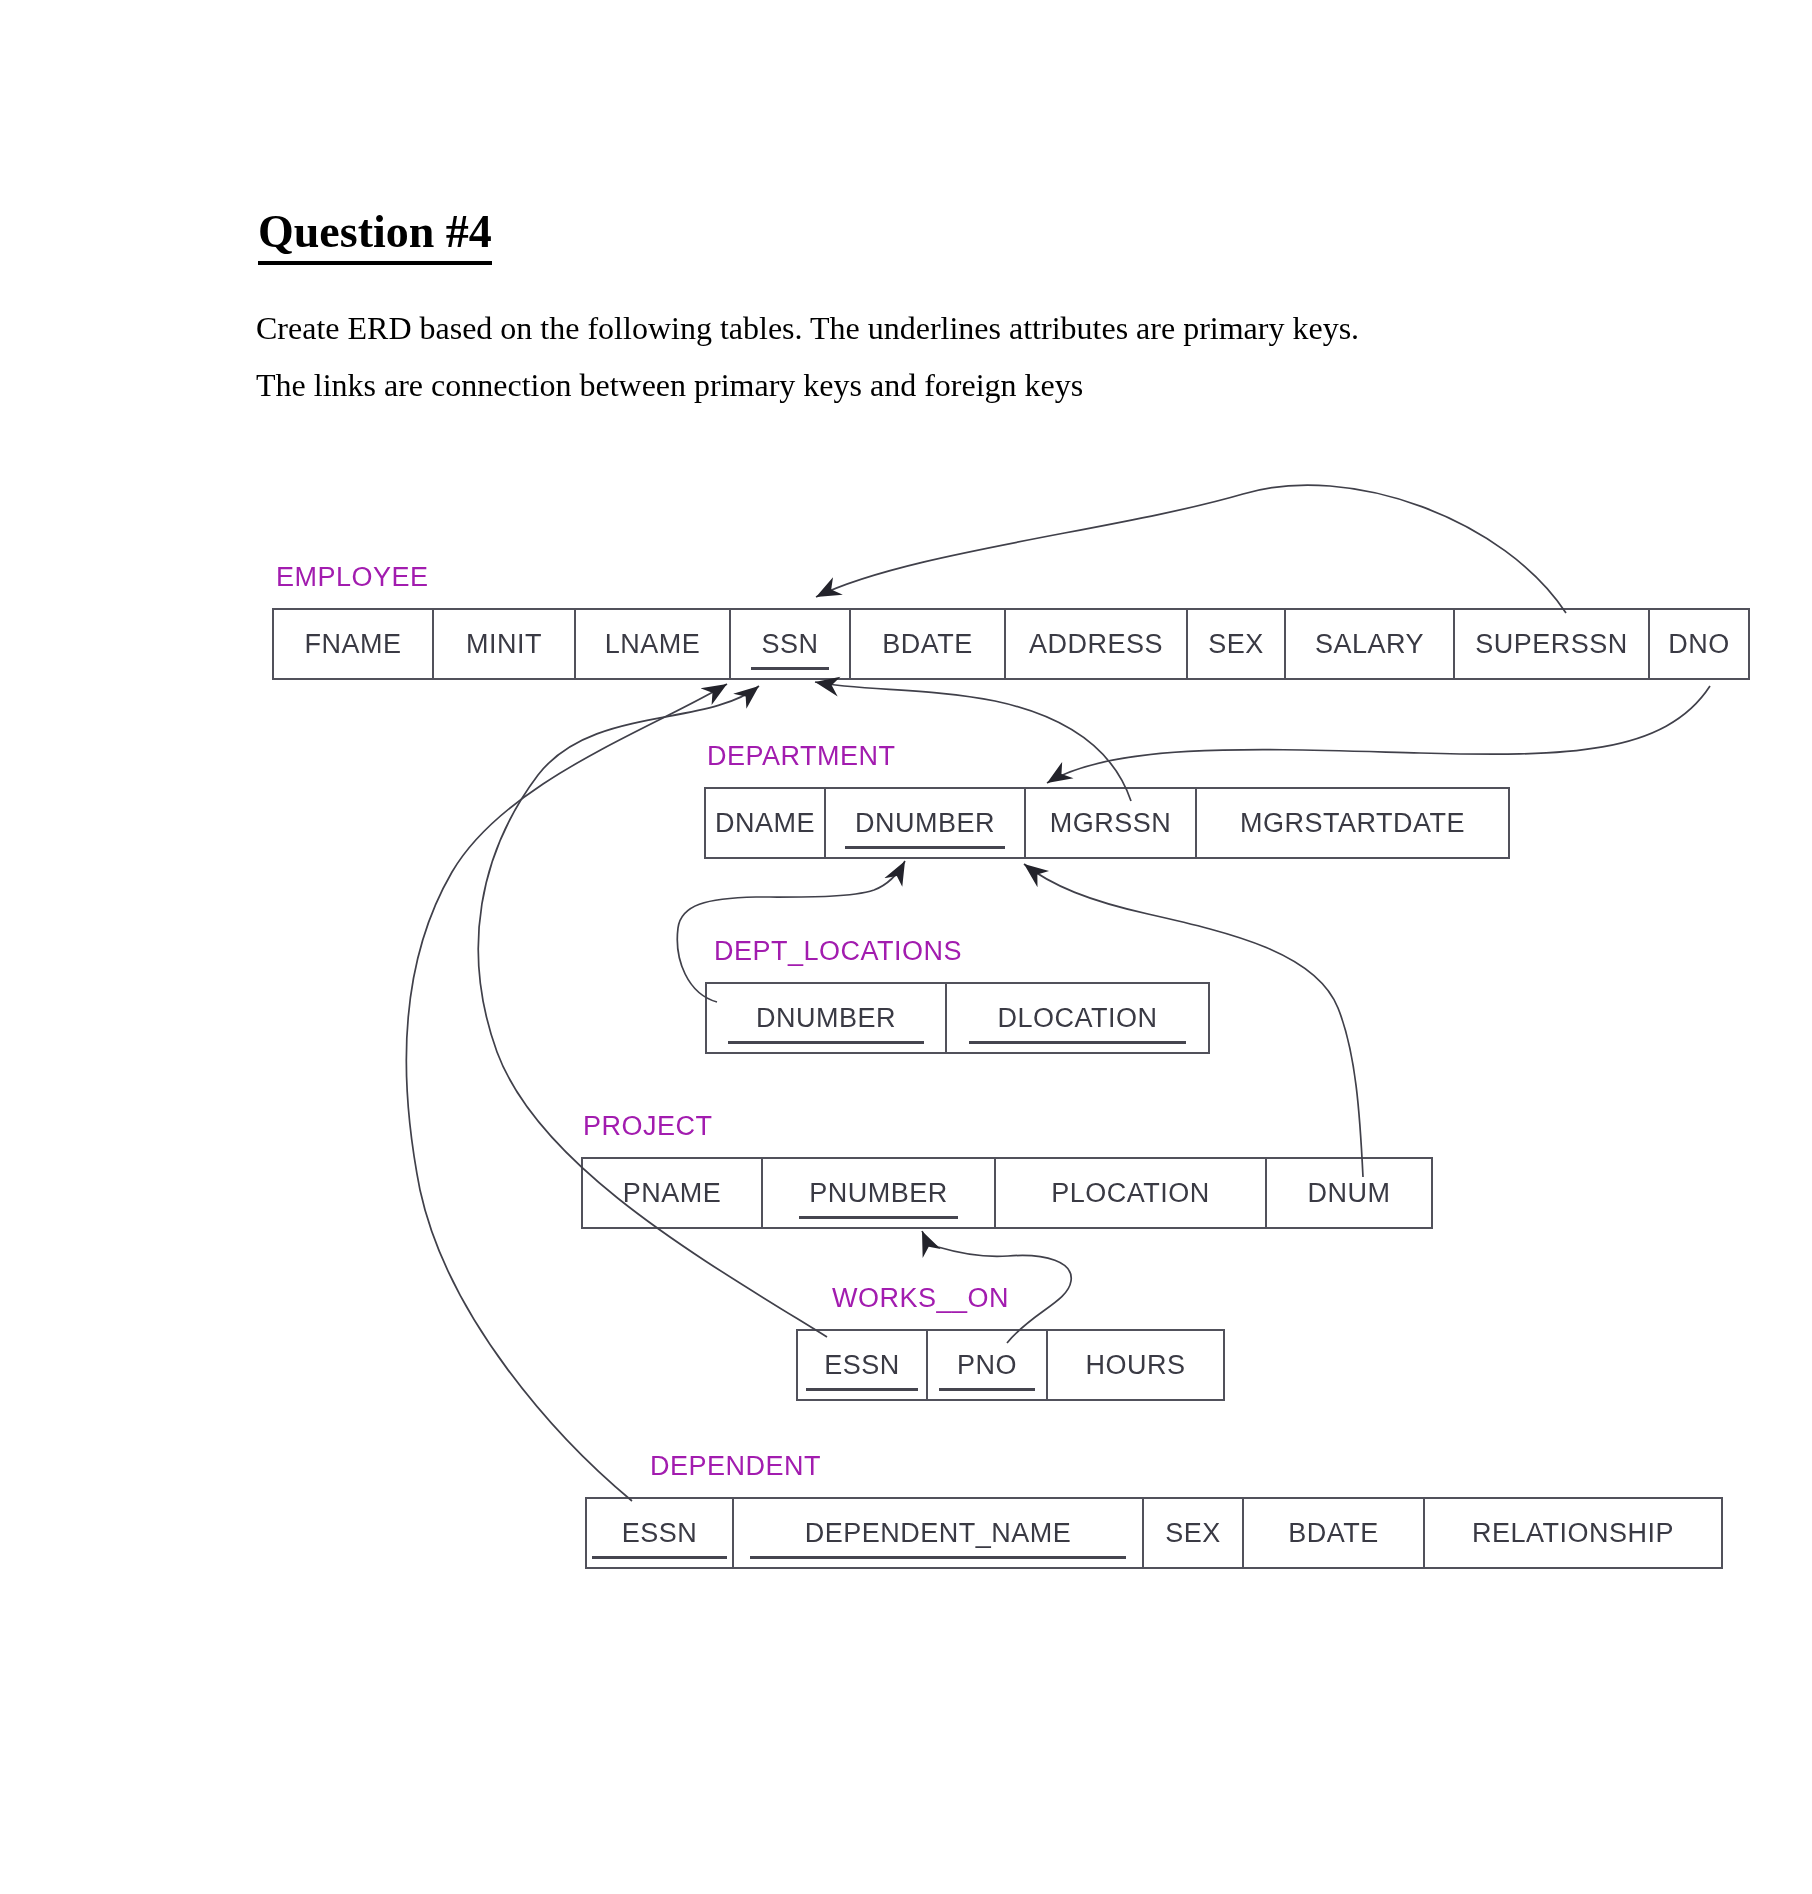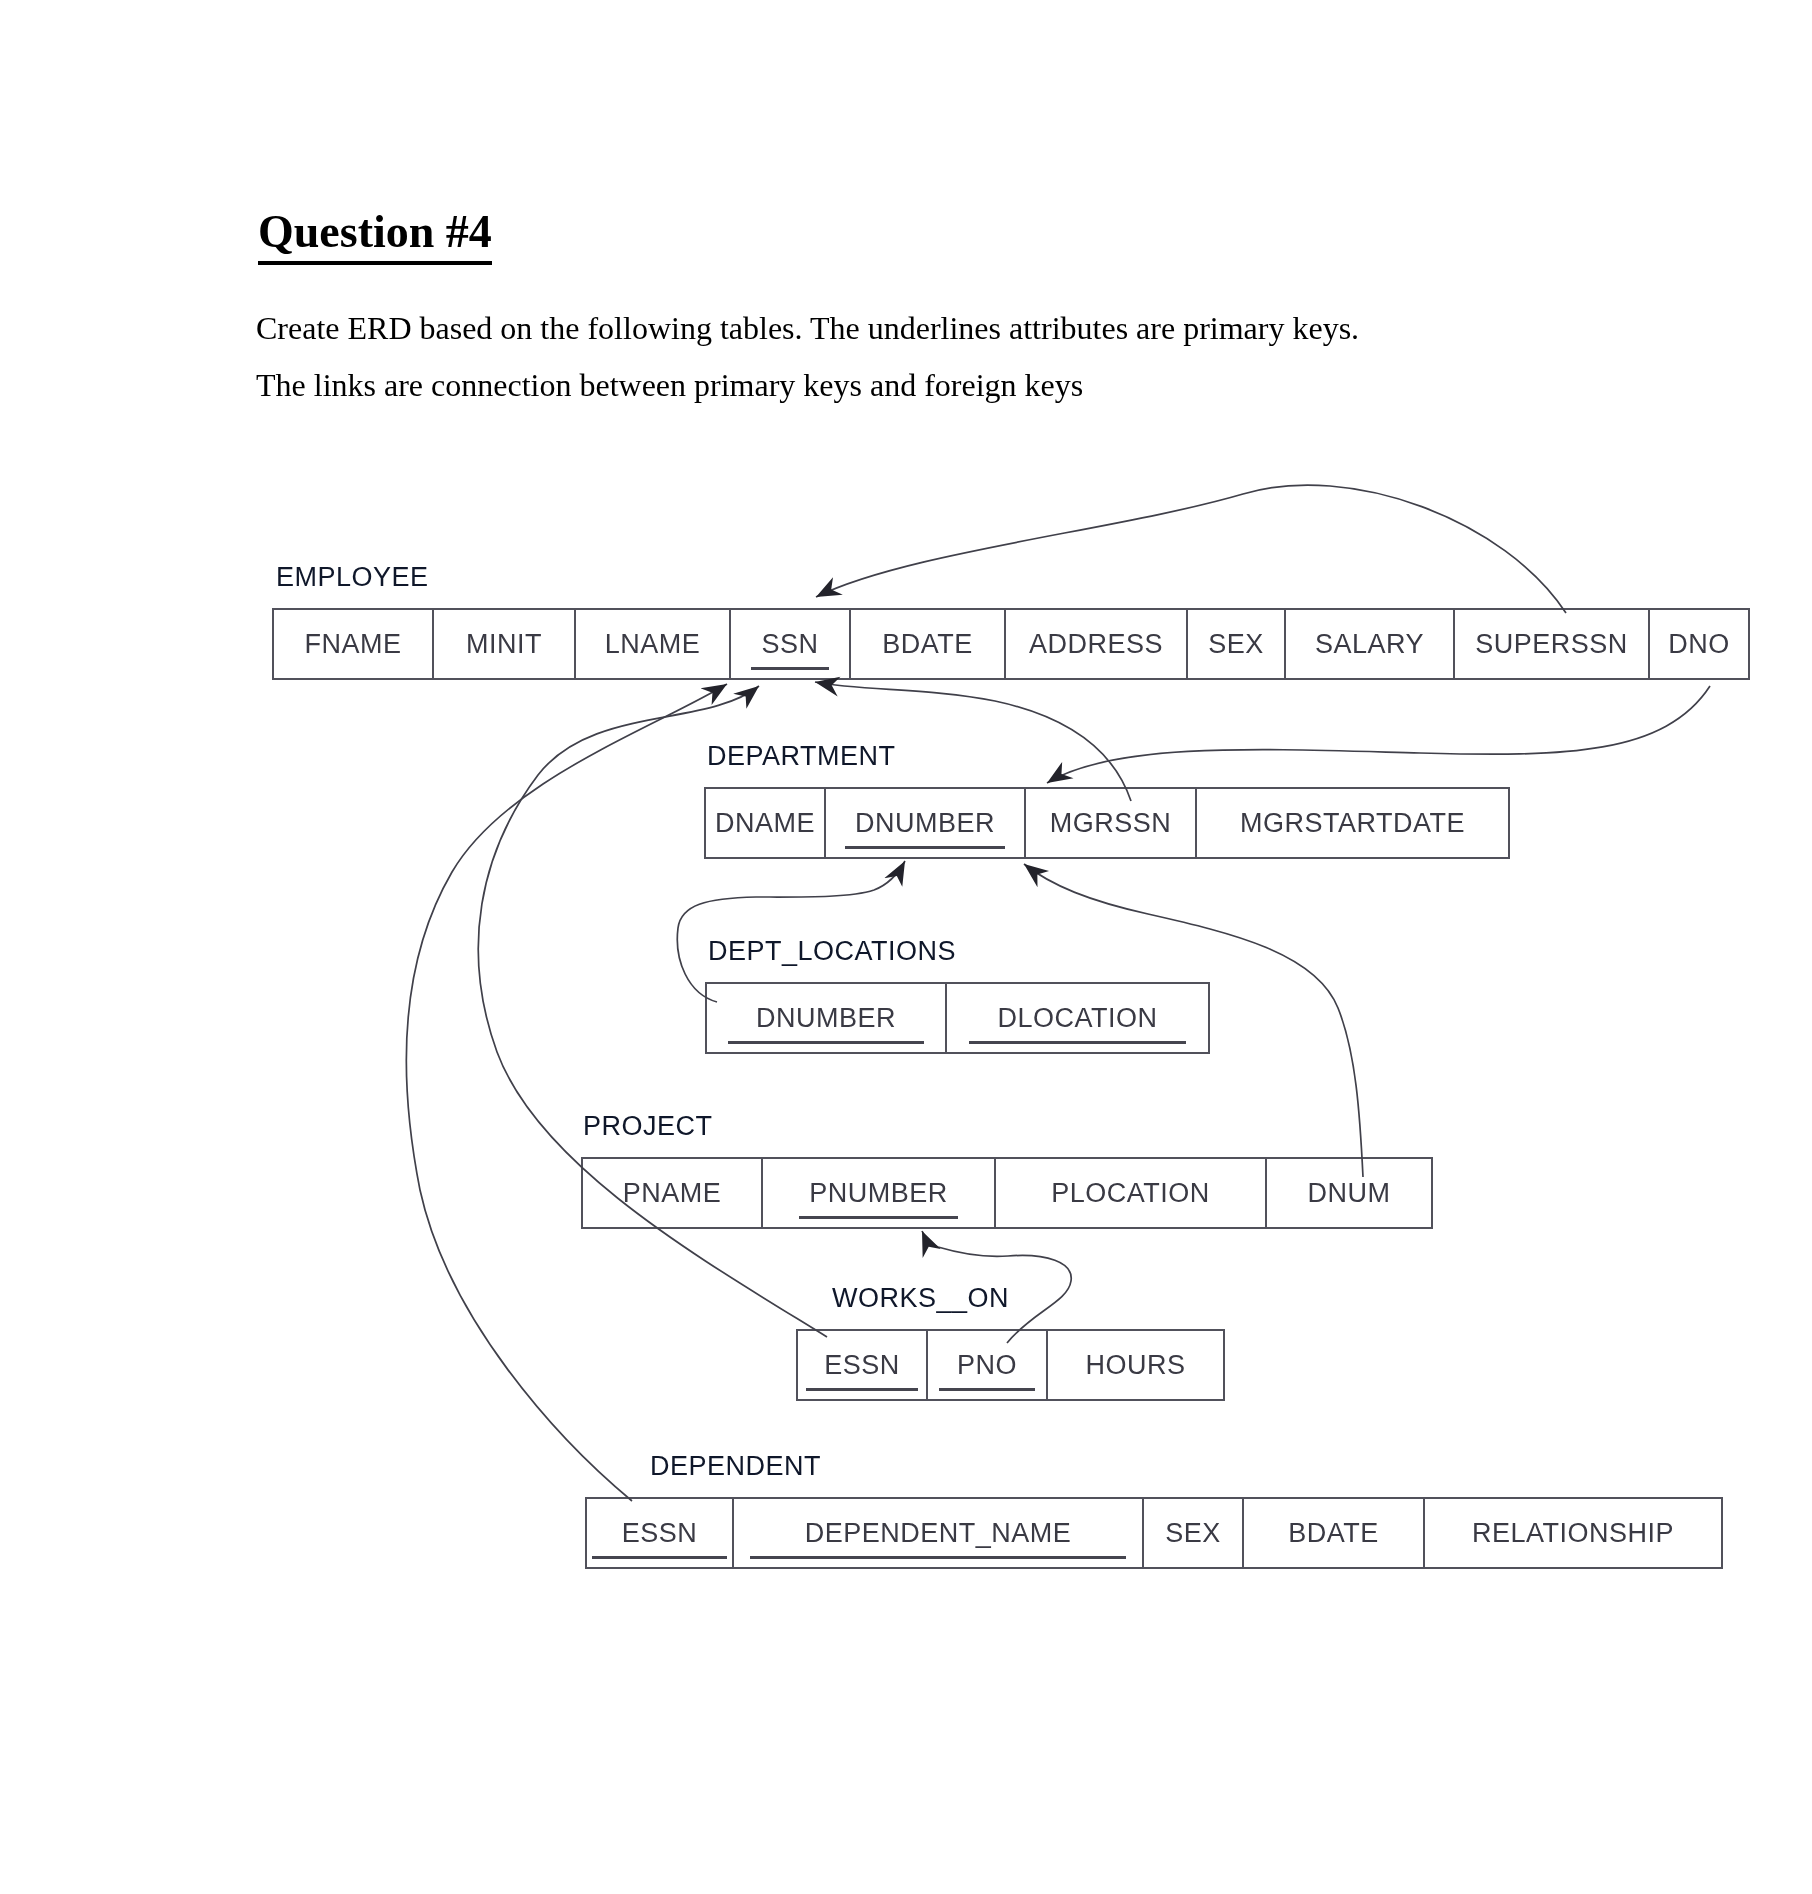--- a/index.html
+++ b/index.html
@@ -13,21 +13,21 @@
   }
   .title .ul { display:inline-block; border-bottom:4px solid #000; padding-bottom:3px; }
   .instructions {
     position:absolute; left:256px; top:268px; width:1320px;
     font-family:"Liberation Serif", serif; font-size:32px; line-height:57px; color:#000;
   }
   .diagram { position:absolute; left:0; top:0; width:1812px; height:1894px; }
   .arrows { position:absolute; left:0; top:0; pointer-events:none; }
   .tbl { position:absolute; }
   .tbl-label {
-    font-size:27px; color:#0f172a; height:46px; line-height:30px; letter-spacing:0.5px;
+    font-size:27px; color:#a21caf; height:46px; line-height:30px; letter-spacing:0.5px;
     white-space:nowrap;
   }
   .row { display:flex; }
   .cell {
     height:72px; box-sizing:border-box;
     border:2px solid #51515b; border-left:none;
     display:flex; align-items:center; justify-content:center;
     font-size:27px; color:#3a3a44; letter-spacing:0.5px; background:transparent;
     white-space:nowrap;
   }
@@ -94,21 +94,21 @@
       <div class="cell" style="width:171px">
           <span>MGRSSN</span>
         </div>
       <div class="cell" style="width:313px">
           <span>MGRSTARTDATE</span>
         </div>
     </div>
   </div>
 
   <div class="tbl" style="left:705px; top:936px;">
-    <div class="tbl-label" style="margin-left:3px;">DEPT_LOCATIONS</div>
+    <div class="tbl-label" style="margin-left:9px;">DEPT_LOCATIONS</div>
     <div class="row">
       <div class="cell" style="width:242px">
           <span style="padding:0 28px 7px;" class="pk">DNUMBER</span>
         </div>
       <div class="cell" style="width:263px">
           <span style="padding:0 28px 7px;" class="pk">DLOCATION</span>
         </div>
     </div>
   </div>
 

